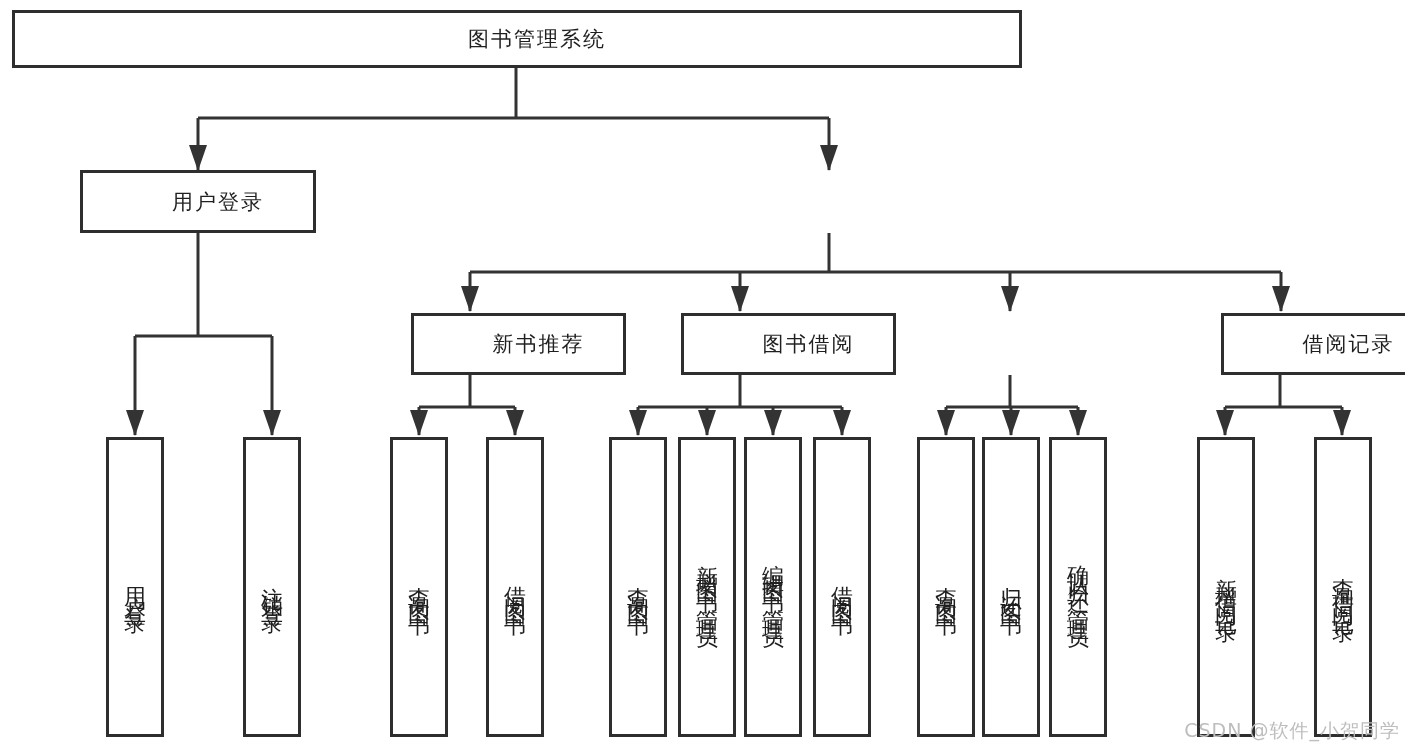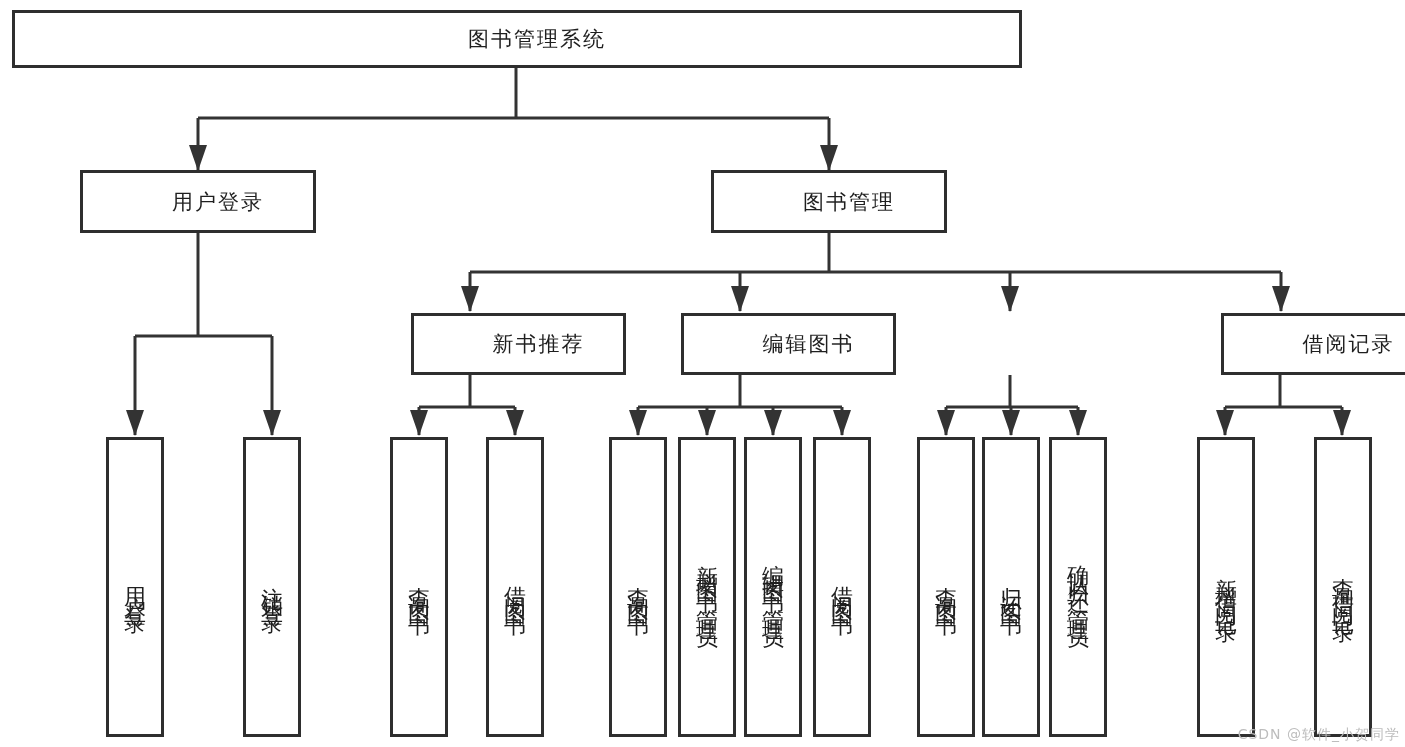--- a/index.html
+++ b/index.html
@@ -49,21 +49,21 @@
     font-size: 22px;
     line-height: 1;
     letter-spacing: 9px;
     color: #1f1f1f;
     white-space: nowrap;
   }
   .watermark {
     position: absolute;
     right: 5px;
     bottom: 3px;
-    font-size: 14px;
+    font-size: 19px;
     letter-spacing: 1px;
     color: #bdbdbd;
   }
   
   #root-box   { left: 12px;  top: 10px;  width: 1010px; height: 58px; }
   #l2-login   { left: 80px;  top: 170px; width: 236px;  height: 63px; }
   #l2-mgmt    { left: 711px; top: 170px; width: 236px;  height: 63px; }
   .l3 { top: 313px; width: 215px; height: 62px; margin-left: 48px; }
   #l3-recommend { left: 363px; }
   #l3-borrow    { left: 633px; }
@@ -134,24 +134,23 @@
       <path d="M1280 375 V407"></path>
       <path d="M1225 407 H1342"></path>
       <path d="M1225 407 V435" marker-end="url(#arr)"></path>
       <path d="M1342 407 V435" marker-end="url(#arr)"></path>
     </g>
   </svg>
 
   <div class="hbox" id="root-box">图书管理系统</div>
 
   <div class="hbox" id="l2-login">用户登录</div>
-  <div class="hbox" id="l2-mgmt">图书管理</div>
 
   <div class="hbox l3" id="l3-recommend">新书推荐</div>
-  <div class="hbox l3" id="l3-borrow">编辑图书</div>
+  <div class="hbox l3" id="l3-borrow">图书借阅</div>
   <div class="hbox l3" id="l3-records">借阅记录</div>
 
   <div class="vbox" id="leaf-user-login">
     <span>用户登录</span>
   </div>
   <div class="vbox" id="leaf-logout">
     <span>注销登录</span>
   </div>
 
   <div class="vbox" id="leaf-query1">

